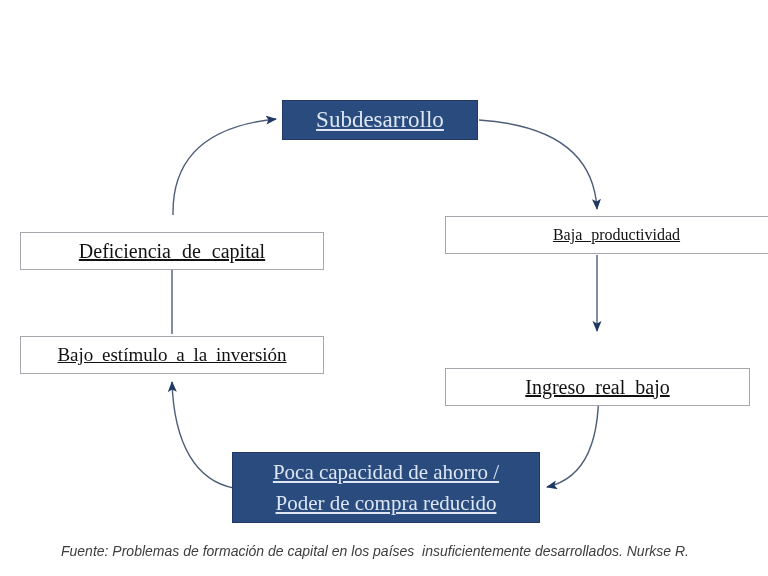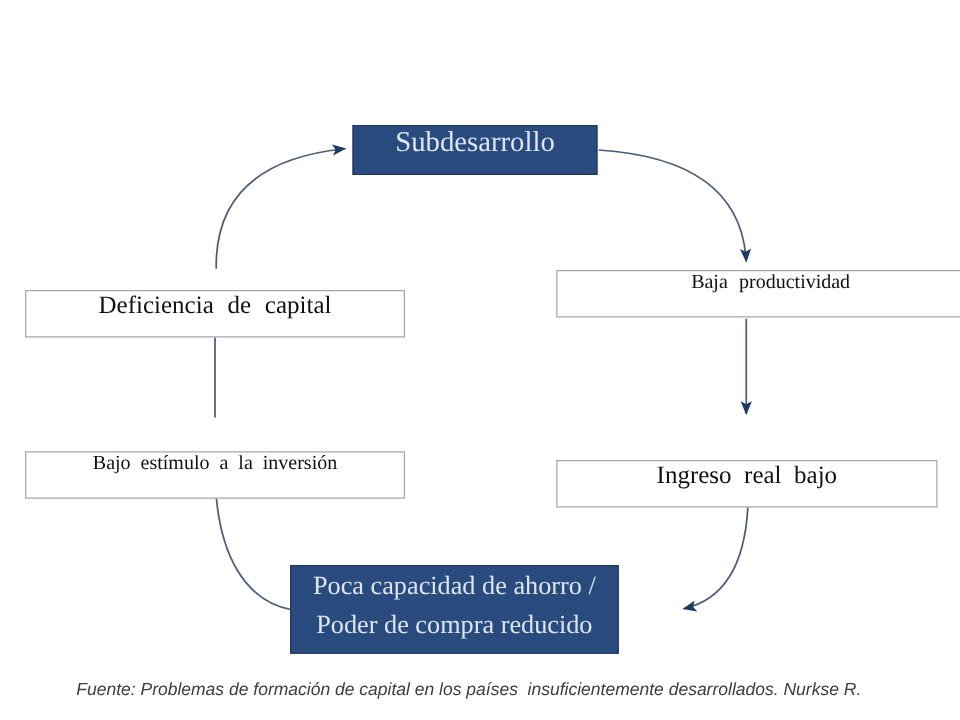--- a/index.html
+++ b/index.html
@@ -18,41 +18,42 @@
     text-align: center;
     font-size: 29px;
     font-weight: bold;
     color: #0d0d0d;
     letter-spacing: 0.5px;
   }
 
   .node {
     position: absolute;
     display: flex;
-    align-items: flex-start;
+    align-items: center;
     justify-content: center;
     text-align: center;
+    text-decoration: underline;
   }
   .node-blue {
     background: #2a4b7d;
     border: 1px solid #1f3864;
     color: #dde6f2;
   }
   .node-white {
     background: #ffffff;
     border: 1px solid #a6a6ad;
     color: #111111;
   }
 
   .node-subdesarrollo { left: 282px; top: 100px; width: 196px; height: 40px; font-size: 23px; }
   .node-deficiencia   { left: 20px;  top: 216px; width: 304px; height: 38px; font-size: 20px; word-spacing: 6px; margin-top: 16px; }
   .node-productividad { left: 445px; top: 216px; width: 343px; height: 38px; font-size: 16px; word-spacing: 5px; }
-  .node-estimulo      { left: 20px;  top: 336px; width: 304px; height: 38px; font-size: 16px; word-spacing: 4px; margin-top: 25px; }
+  .node-estimulo      { left: 20px;  top: 336px; width: 304px; height: 38px; font-size: 19px; word-spacing: 4px; }
   .node-ingreso       { left: 445px; top: 336px; width: 305px; height: 38px; font-size: 20px; word-spacing: 5px; margin-top: 32px; }
-  .node-ahorro        { left: 232px; top: 452px; width: 263px; height: 71px; font-size: 21px; line-height: 31px; }
+  .node-ahorro        { left: 232px; top: 452px; width: 308px; height: 71px; font-size: 21px; line-height: 31px; }
 
   .multiline { white-space: pre-line; }
 
   svg.arrows { position: absolute; inset: 0; pointer-events: none; }
   .arrow-line {
     fill: none;
     stroke: #4d5d78;
     stroke-width: 1.4;
   }
 

